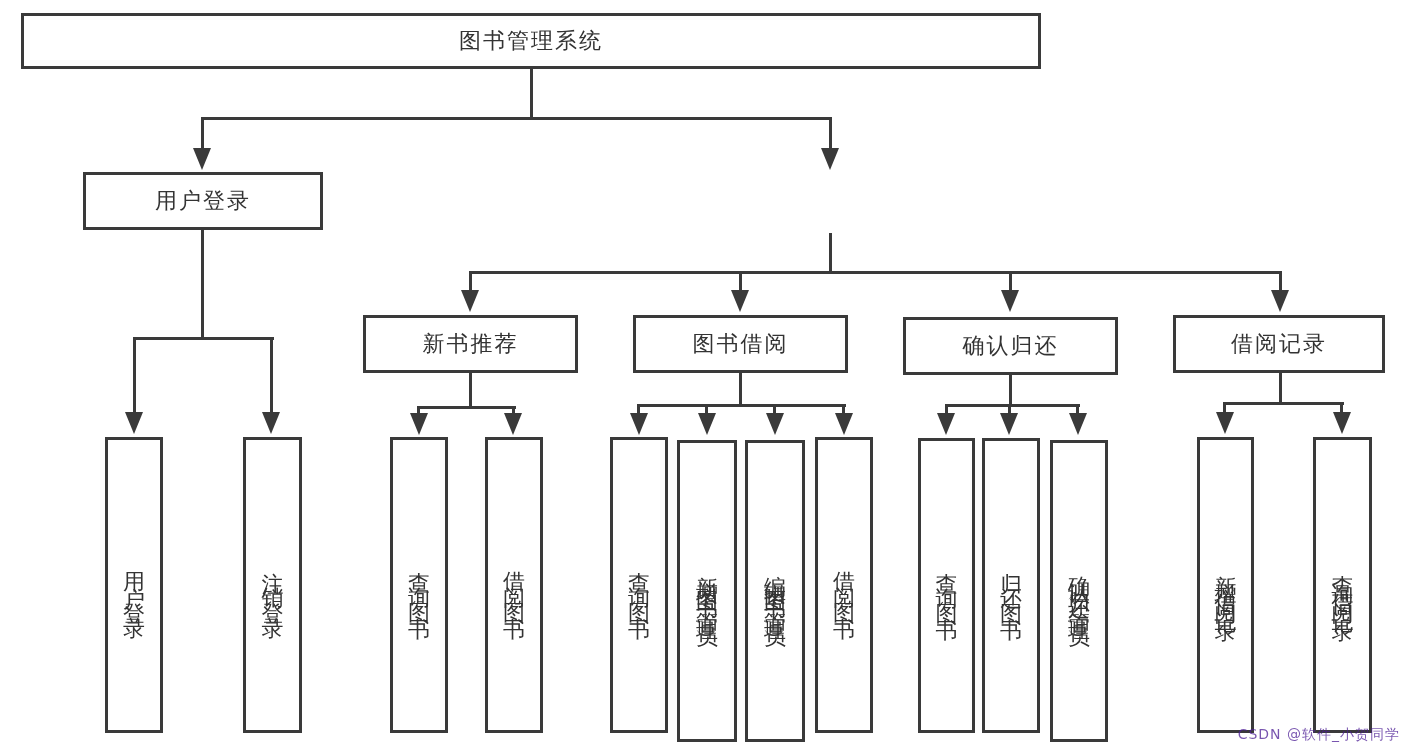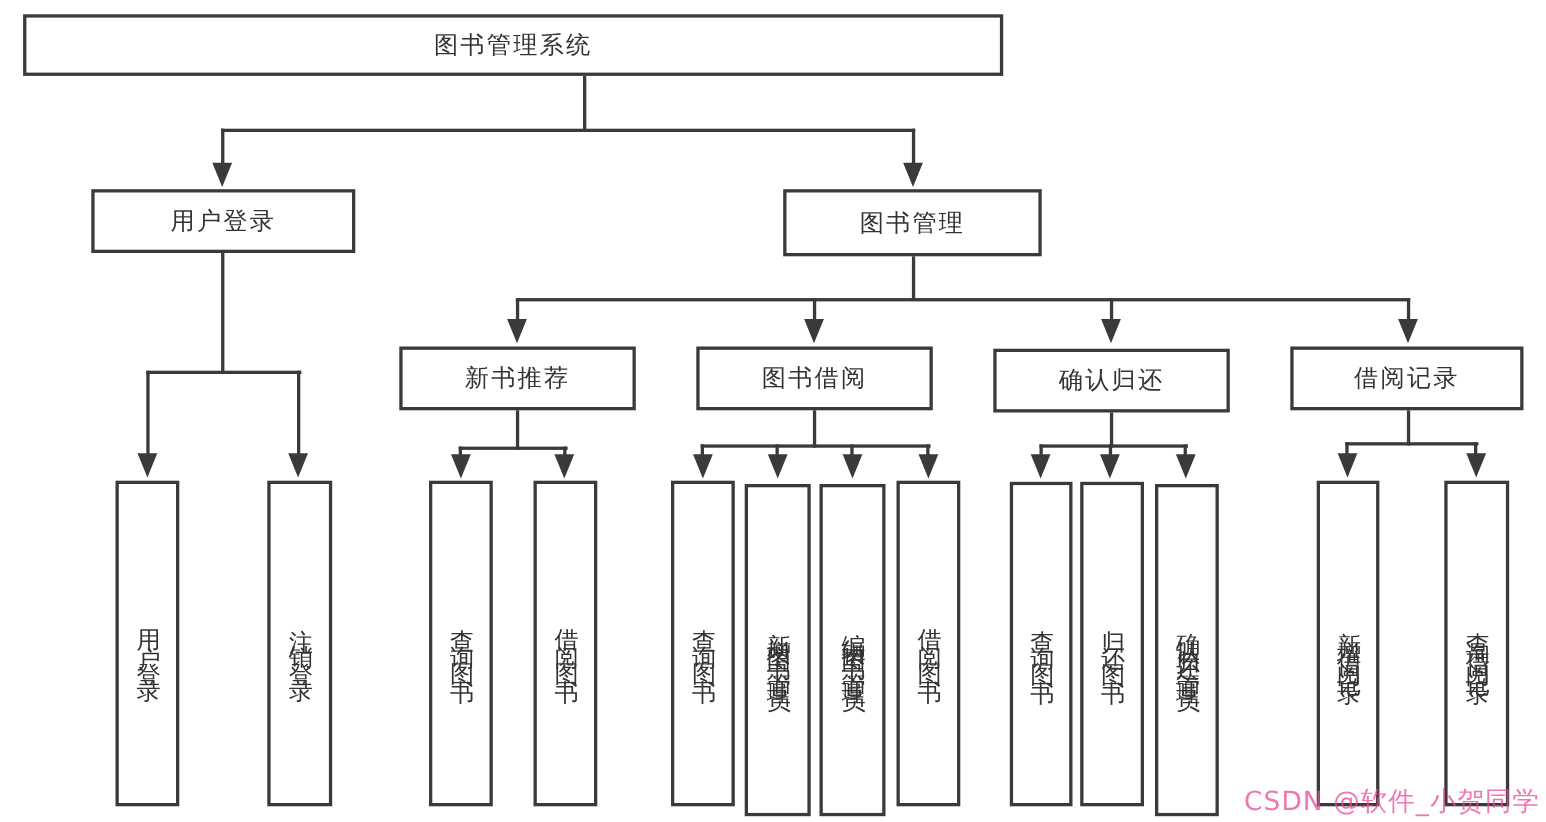--- a/index.html
+++ b/index.html
@@ -20,44 +20,41 @@
           white-space:nowrap; }
   .vbox { position:absolute; box-sizing:border-box;
           background:#fff; border:3px solid #3a3a3a;
           display:flex; align-items:center; justify-content:center; }
   .vtext { writing-mode:vertical-rl; text-orientation:mixed;
            font-size:22px; line-height:1; color:#333; }
   .ls4 { letter-spacing:0.70em; }
   .ls6 { letter-spacing:0.42em; }
   .ls9 { letter-spacing:0.33em; }
   .watermark { position:absolute; right:5px; bottom:3px;
-               font-size:24px; letter-spacing:1px;
-               color:#ec4899; opacity:0.75; z-index:5; }
+               font-size:14px; letter-spacing:1px;
+               color:#4c1d95; opacity:0.75; z-index:5; }
 </style>
 </head>
 <body>
 
 <div id="stage">
 
-  <div class="hbox" style="left:21px; top:13px; width:891px; height:56px;">
+  <div class="hbox" style="left:21px; top:13px; width:1020px; height:56px;">
     <span>图书管理系统</span>
   </div>
 
   <div class="line" style="left:530px; top:69px; width:3px; height:50px;"></div>
   <div class="line" style="left:201px; top:117px; width:631px; height:3px;"></div>
   <div class="line" style="left:201px; top:117px; width:3px; height:34px;"></div>
   <div class="line" style="left:829px; top:117px; width:3px; height:34px;"></div>
   <div class="tri" style="left:193px; top:148px;"></div>
   <div class="tri" style="left:821px; top:148px;"></div>
 
   <div class="hbox" style="left:83px; top:172px; width:240px; height:58px;">
     <span>用户登录</span>
-  </div>
-  <div class="hbox" style="left:712px; top:172px; width:235px; height:61px;">
-    <span>图书管理</span>
   </div>
 
   <div class="line" style="left:201px; top:230px; width:3px; height:110px;"></div>
   <div class="line" style="left:133px; top:337px; width:141px; height:3px;"></div>
   <div class="line" style="left:133px; top:337px; width:3px; height:78px;"></div>
   <div class="line" style="left:270px; top:337px; width:3px; height:78px;"></div>
   <div class="tri" style="left:125px; top:412px;"></div>
   <div class="tri" style="left:262px; top:412px;"></div>
 
   <div class="line" style="left:829px; top:233px; width:3px; height:40px;"></div>

